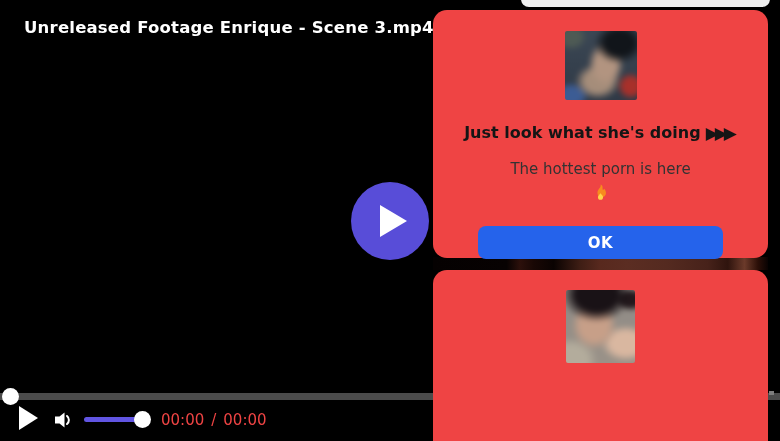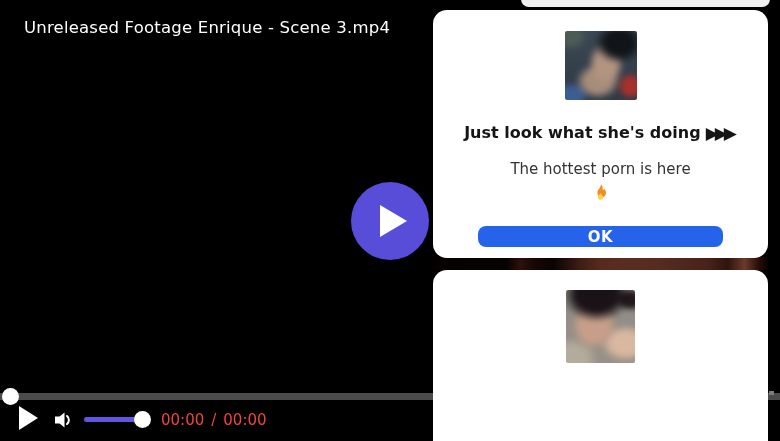--- a/index.html
+++ b/index.html
@@ -4,21 +4,21 @@
 <style>
   html,body{margin:0;padding:0;background:#000;}
   .screen{
     position:relative;width:780px;height:441px;background:#000;
     overflow:hidden;font-family:"DejaVu Sans",sans-serif;
     -webkit-font-smoothing:antialiased;
   }
   
   .video-title{
     position:absolute;left:24px;top:18px;width:420px;
-    color:#fff;font-size:16.5px;font-weight:400;letter-spacing:.2px;
+    color:#fff;font-size:16.5px;font-weight:700;letter-spacing:.2px;
     white-space:nowrap;
   }
   .big-play{
     position:absolute;left:351px;top:182px;width:78px;height:78px;
     border-radius:50%;background:#584dd8;border:none;cursor:pointer;
     display:flex;align-items:center;justify-content:center;padding:0;
   }
   .big-play svg{display:block;margin-left:6px;}
   .progress-track{
     position:absolute;left:0;top:393px;width:780px;height:7px;background:#4b4b4b;
@@ -51,21 +51,21 @@
     position:absolute;left:521px;top:-13px;width:249px;height:20px;
     background:#f0f0f0;border-radius:8px;z-index:5;
   }
   .bleed{
     position:absolute;left:433px;top:257px;width:335px;height:13px;z-index:4;
     background:linear-gradient(90deg,#050101 0%,#070202 22%,#2c100b 26%,#190805 30%,
       #0a0302 36%,#3f1e15 44%,#58291e 50%,#5b2d22 58%,#542a20 70%,#47221a 82%,
       #2f140e 88%,#6b3a2a 93%,#2b0f08 97%,#080202 100%);
   }
   .card{
-    position:absolute;left:433px;width:335px;background:#ffffff;border-radius:14px;
+    position:absolute;left:433px;width:335px;background:#ef4444;border-radius:14px;
     z-index:5;text-align:center;cursor:pointer;
   }
   .card1{top:10px;height:248px;}
   .card2{top:270px;height:190px;}
   .thumb-wrap{overflow:hidden;border-radius:2px;margin:0 auto;}
   .thumb{width:100%;height:100%;transform:scale(1.15);filter:blur(2.5px);}
   .t1-wrap{width:72px;height:69px;margin-top:21px;}
   .t1{
     background:
       radial-gradient(22px 18px at 72% 22%, #11151a 55%, rgba(17,21,26,0) 100%),
@@ -90,21 +90,21 @@
   .card-heading{
     margin-top:23px;font-size:16px;font-weight:700;color:#151515;line-height:20px;
     display:flex;align-items:center;justify-content:center;gap:5px;
   }
   .arrows{letter-spacing:-4px;font-size:17px;margin-right:4px;}
   .card-body{
     margin-top:17px;font-size:15px;color:#333;line-height:19px;
     display:flex;align-items:center;justify-content:center;gap:5px;flex-direction:column;
   }
   .ok-btn{
-    display:block;margin:25px auto 0;width:245px;height:21px;border:none;
+    display:block;margin:25px auto 0;width:245px;height:33px;border:none;
     border-radius:8px;background:#2563eb;color:#fff;font-size:15px;font-weight:700;
     font-family:"DejaVu Sans",sans-serif;letter-spacing:.5px;cursor:pointer;
   }
   .card2 .card-heading{margin-top:20px;font-size:17.5px;line-height:21px;color:#131313;}
   .card2 .card-body{margin-top:16px;font-size:15.5px;color:#2b2b2b;line-height:22px;}
 </style>
 </head>
 <body>
 
 <div class="screen">

